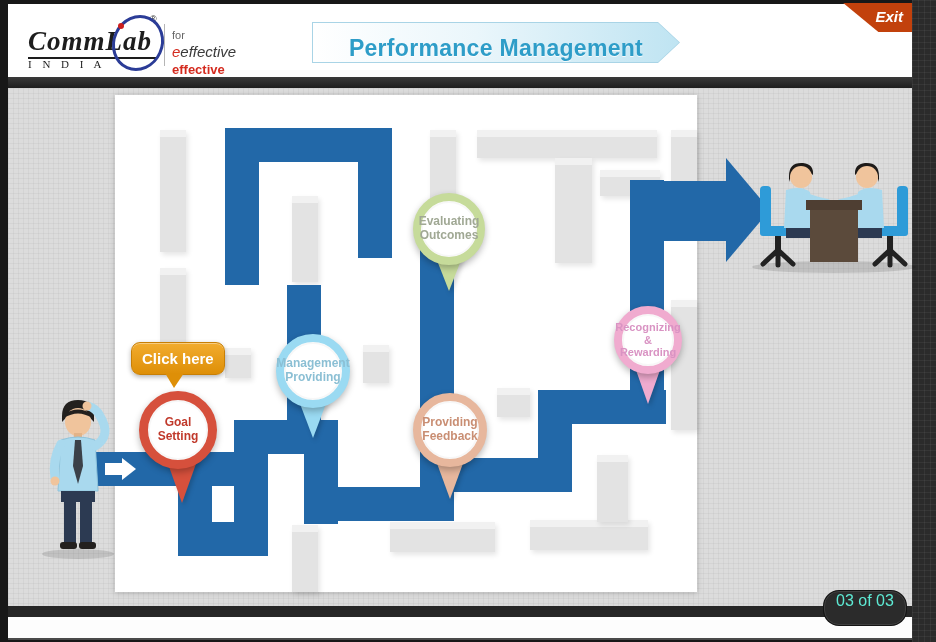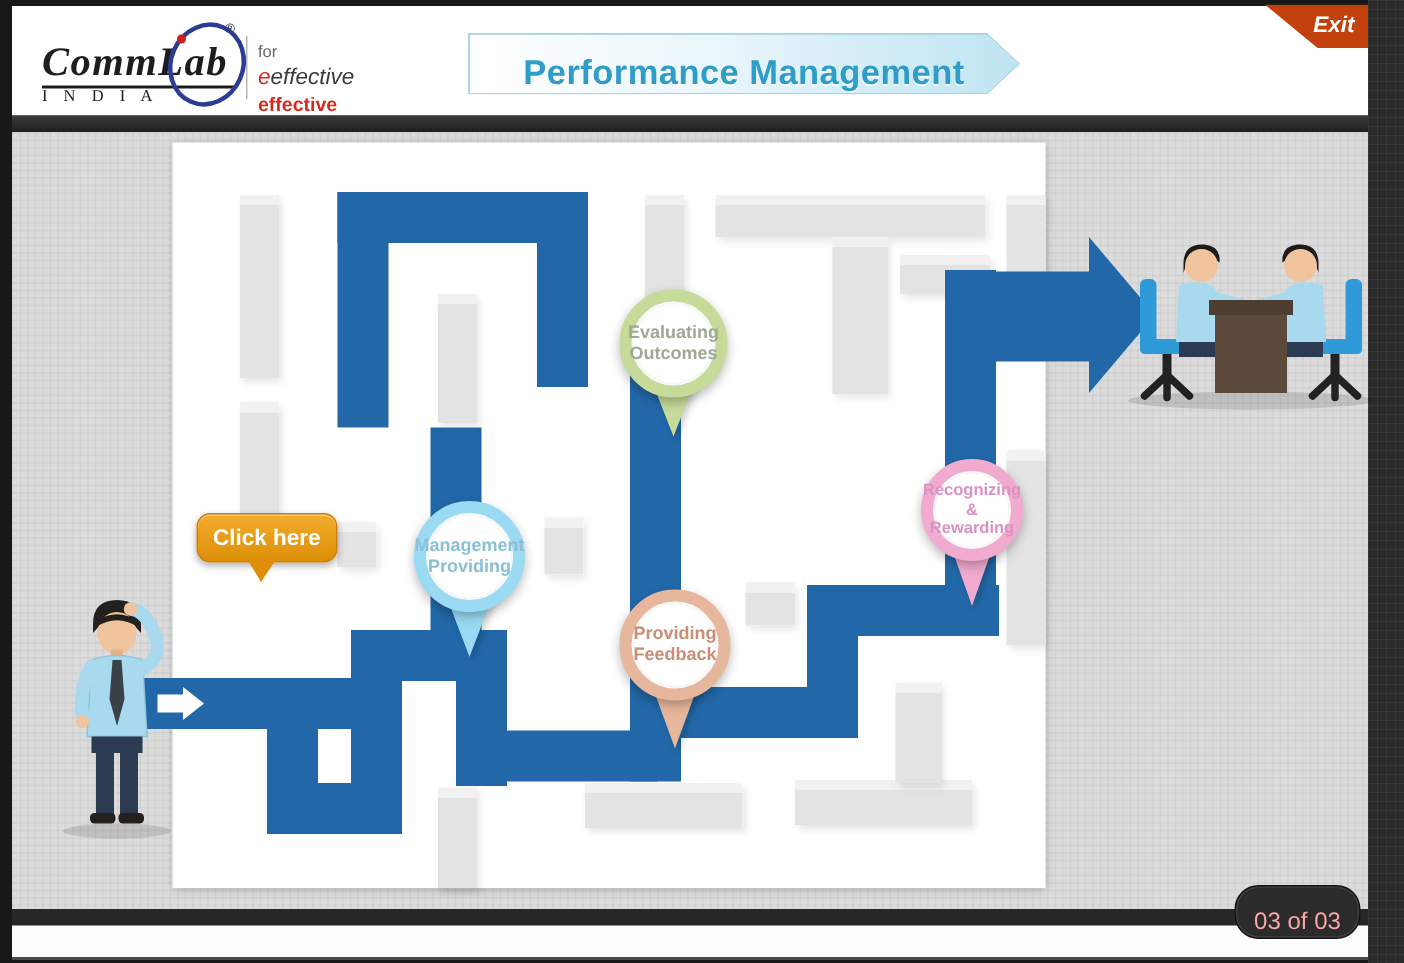--- a/index.html
+++ b/index.html
@@ -20,21 +20,21 @@
   .title-banner{position:absolute;left:304px;top:18px;width:368px;height:41px;background:#a9d4e6;-webkit-clip-path:polygon(0 0,calc(100% - 22px) 0,100% 50%,calc(100% - 22px) 100%,0 100%);clip-path:polygon(0 0,calc(100% - 22px) 0,100% 50%,calc(100% - 22px) 100%,0 100%);}
   .title-banner-inner{position:absolute;left:1px;top:1px;right:1px;bottom:1px;background:linear-gradient(90deg,#ffffff 0%,#eaf6fb 45%,#bfe4f2 100%);-webkit-clip-path:polygon(0 0,calc(100% - 21px) 0,100% 50%,calc(100% - 21px) 100%,0 100%);clip-path:polygon(0 0,calc(100% - 21px) 0,100% 50%,calc(100% - 21px) 100%,0 100%);display:flex;align-items:center;justify-content:center;}
   .page-title{font-size:23px;font-weight:bold;color:#2e9dc8;letter-spacing:.3px;text-shadow:0 1px 0 rgba(255,255,255,.8);margin-top:12px;}
   .exit-tab{position:absolute;left:832px;top:3px;width:80px;height:29px;background:#c2410c;-webkit-clip-path:polygon(14% 0,100% 0,100% 100%,58% 100%);clip-path:polygon(14% 0,100% 0,100% 100%,58% 100%);text-align:right;padding-right:9px;line-height:28px;cursor:pointer;}
   .exit-label{color:#fff;font-weight:bold;font-style:italic;font-size:15px;}
   .separator{position:absolute;left:8px;top:77px;width:904px;height:11px;background:linear-gradient(180deg,#3a3a3a,#1f1f1f);}
   
   .right-strip{position:absolute;left:912px;top:0;width:24px;height:642px;background-color:#2b2b2b;background-image:linear-gradient(rgba(255,255,255,.05) 1px,transparent 1px),linear-gradient(90deg,rgba(255,255,255,.05) 1px,transparent 1px);background-size:6px 6px;}
   .footer-band{position:absolute;left:8px;top:606px;width:904px;height:11px;background:#272727;}
   .footer-bar{position:absolute;left:8px;top:617px;width:904px;height:23px;background:#fdfdfd;border-bottom:2px solid #4a4a4a;}
-  .page-badge{position:absolute;left:824px;top:591px;width:82px;height:34px;background:#2b2b2b;border:1px solid #3f3f3f;border-radius:15px;color:#fca5a5;font-size:16px;display:flex;align-items:flex-end;justify-content:center;z-index:20;box-shadow:0 0 0 1px #141414;}
+  .page-badge{position:absolute;left:824px;top:591px;width:82px;height:34px;background:#2b2b2b;border:1px solid #3f3f3f;border-radius:15px;color:#5eead4;font-size:16px;display:flex;align-items:flex-start;justify-content:center;z-index:20;box-shadow:0 0 0 1px #141414;}
   
   .stage{position:absolute;left:8px;top:88px;width:904px;height:518px;background-color:#dcdcdc;background-image:linear-gradient(rgba(0,0,0,.035) 1px,transparent 1px),linear-gradient(90deg,rgba(0,0,0,.035) 1px,transparent 1px);background-size:5px 5px;}
   .maze{position:absolute;left:107px;top:7px;width:582px;height:497px;background:#ffffff;box-shadow:0 1px 6px rgba(0,0,0,.18);}
   .wall{position:absolute;background:linear-gradient(180deg,#f1f1f1 0 7px,#e3e3e3 7px);box-shadow:2px 3px 5px rgba(0,0,0,.10);z-index:1;}
   .bpath{position:absolute;background:#2268a8;z-index:2;}
   .arrow-head{position:absolute;width:0;height:0;z-index:2;}
   
   .ent-rect{position:absolute;left:9px;top:11px;width:17px;height:12px;background:#fff;}
   .ent-tri{position:absolute;left:26px;top:6px;width:0;height:0;border-top:11px solid transparent;border-bottom:11px solid transparent;border-left:14px solid #fff;}
   
@@ -116,20 +116,27 @@
       <div class="bpath" style="left:515px;top:85px;width:34px;height:244px;"></div>
 
       <div class="bpath" style="left:110px;top:33px;width:167px;height:34px;"></div>
       <div class="bpath" style="left:110px;top:33px;width:34px;height:157px;"></div>
       <div class="bpath" style="left:243px;top:33px;width:34px;height:130px;"></div>
       <div class="bpath" style="left:172px;top:190px;width:34px;height:169px;"></div>
 
       <div class="bpath" style="left:515px;top:86px;width:96px;height:60px;"></div>
       <div class="arrow-head" style="left:611px;top:63px;border-left:44px solid #2268a8;border-top:52px solid transparent;border-bottom:52px solid transparent;"></div>
 
+      <div class="pin" style="left:24px;top:296px;width:78px;">
+        <div class="pin-tail" style="left:23px;top:56px;border-top:56px solid #d6503c;border-left:20px solid transparent;border-right:20px solid transparent;"></div>
+        <div class="pin-circle" style="width:78px;height:78px;border-color:#d6503c;color:#c0392b;">
+          <span>Goal</span>
+          <span>Setting</span>
+        </div>
+      </div>
       <div class="pin" style="left:161px;top:239px;width:74px;">
         <div class="pin-tail" style="left:18px;top:54px;border-top:50px solid #9adaf2;border-left:19px solid transparent;border-right:19px solid transparent;"></div>
         <div class="pin-circle" style="width:74px;height:74px;border:8px solid #9adaf2;color:#8bbfd4;">
           <span>Management</span>
           <span>Providing</span>
         </div>
       </div>
       <div class="pin" style="left:298px;top:98px;width:72px;">
         <div class="pin-tail" style="left:18px;top:52px;border-top:46px solid #c6db9a;border-left:18px solid transparent;border-right:18px solid transparent;"></div>
         <div class="pin-circle" style="width:72px;height:72px;border:8px solid #c6db9a;color:#a0a894;">

